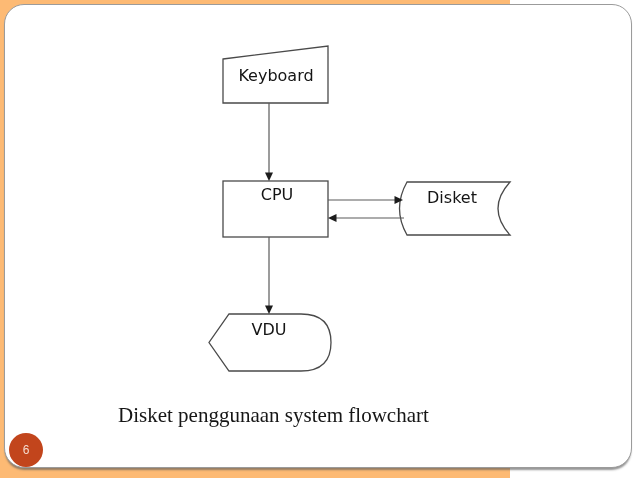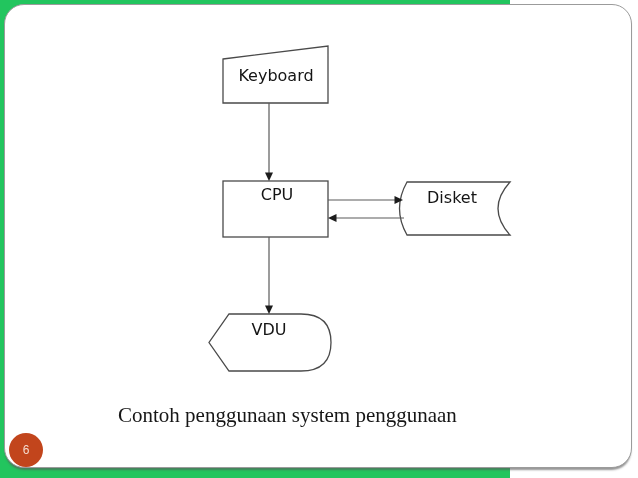--- a/index.html
+++ b/index.html
@@ -8,21 +8,21 @@
     width: 638px;
     height: 478px;
     background: #ffffff;
     overflow: hidden;
     font-family: "Liberation Sans", sans-serif;
   }
   .stage {
     position: relative;
     width: 510px;
     height: 478px;
-    background: #22c55e;
+    background: #fdba74;
   }
   .slide {
     position: absolute;
     left: 4px;
     top: 4px;
     width: 628px;
     height: 464px;
     background: #ffffff;
     border: 1.5px solid #9b9b9b;
     border-radius: 20px;
@@ -115,18 +115,18 @@
       <line class="connector" x1="404" y1="218" x2="336" y2="218"></line>
       <polygon class="arrow-head" points="328,218 336.5,214 336.5,222"></polygon>
     </g>
 
     <g>
       <line class="connector" x1="269" y1="237" x2="269" y2="306"></line>
       <polygon class="arrow-head" points="269,314 265,305.5 273,305.5"></polygon>
     </g>
   </svg>
 
-  <div class="caption">Contoh penggunaan system penggunaan</div>
+  <div class="caption">Disket penggunaan system flowchart</div>
 
   <div class="page-badge" style="background: rgb(194, 69, 28);">
     <span>6</span>
   </div>
 </div>
 
 </body></html>

